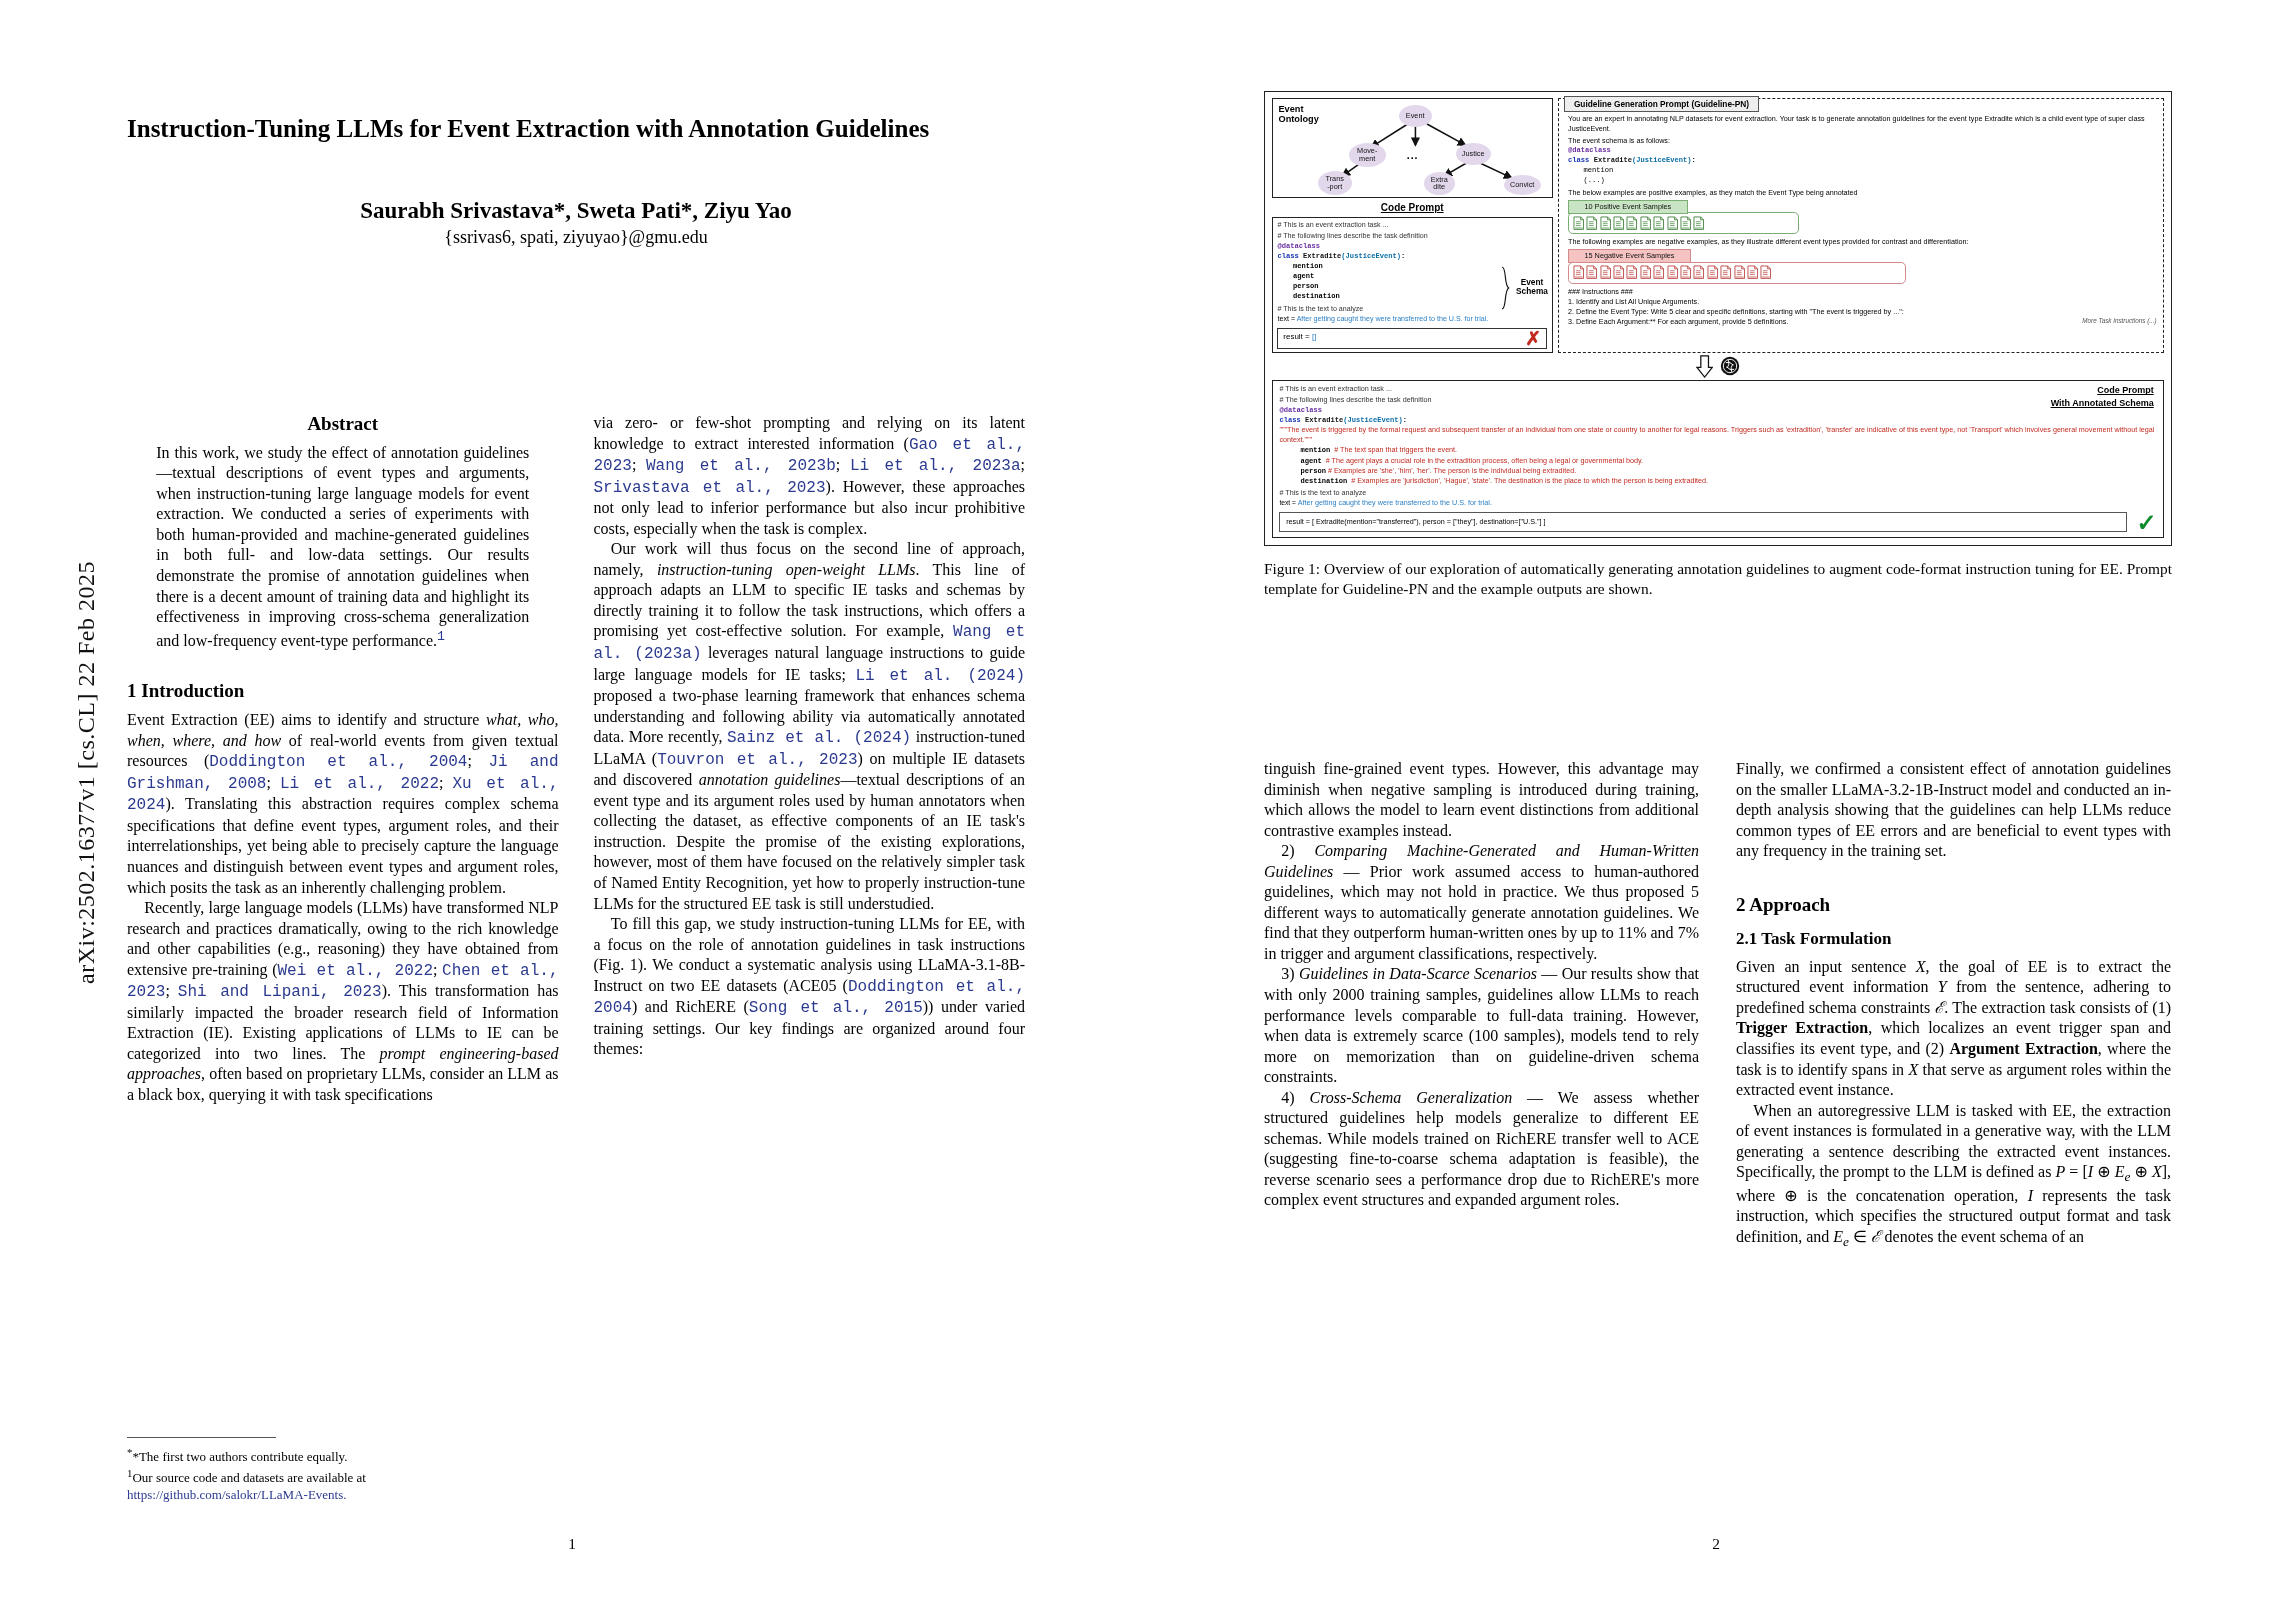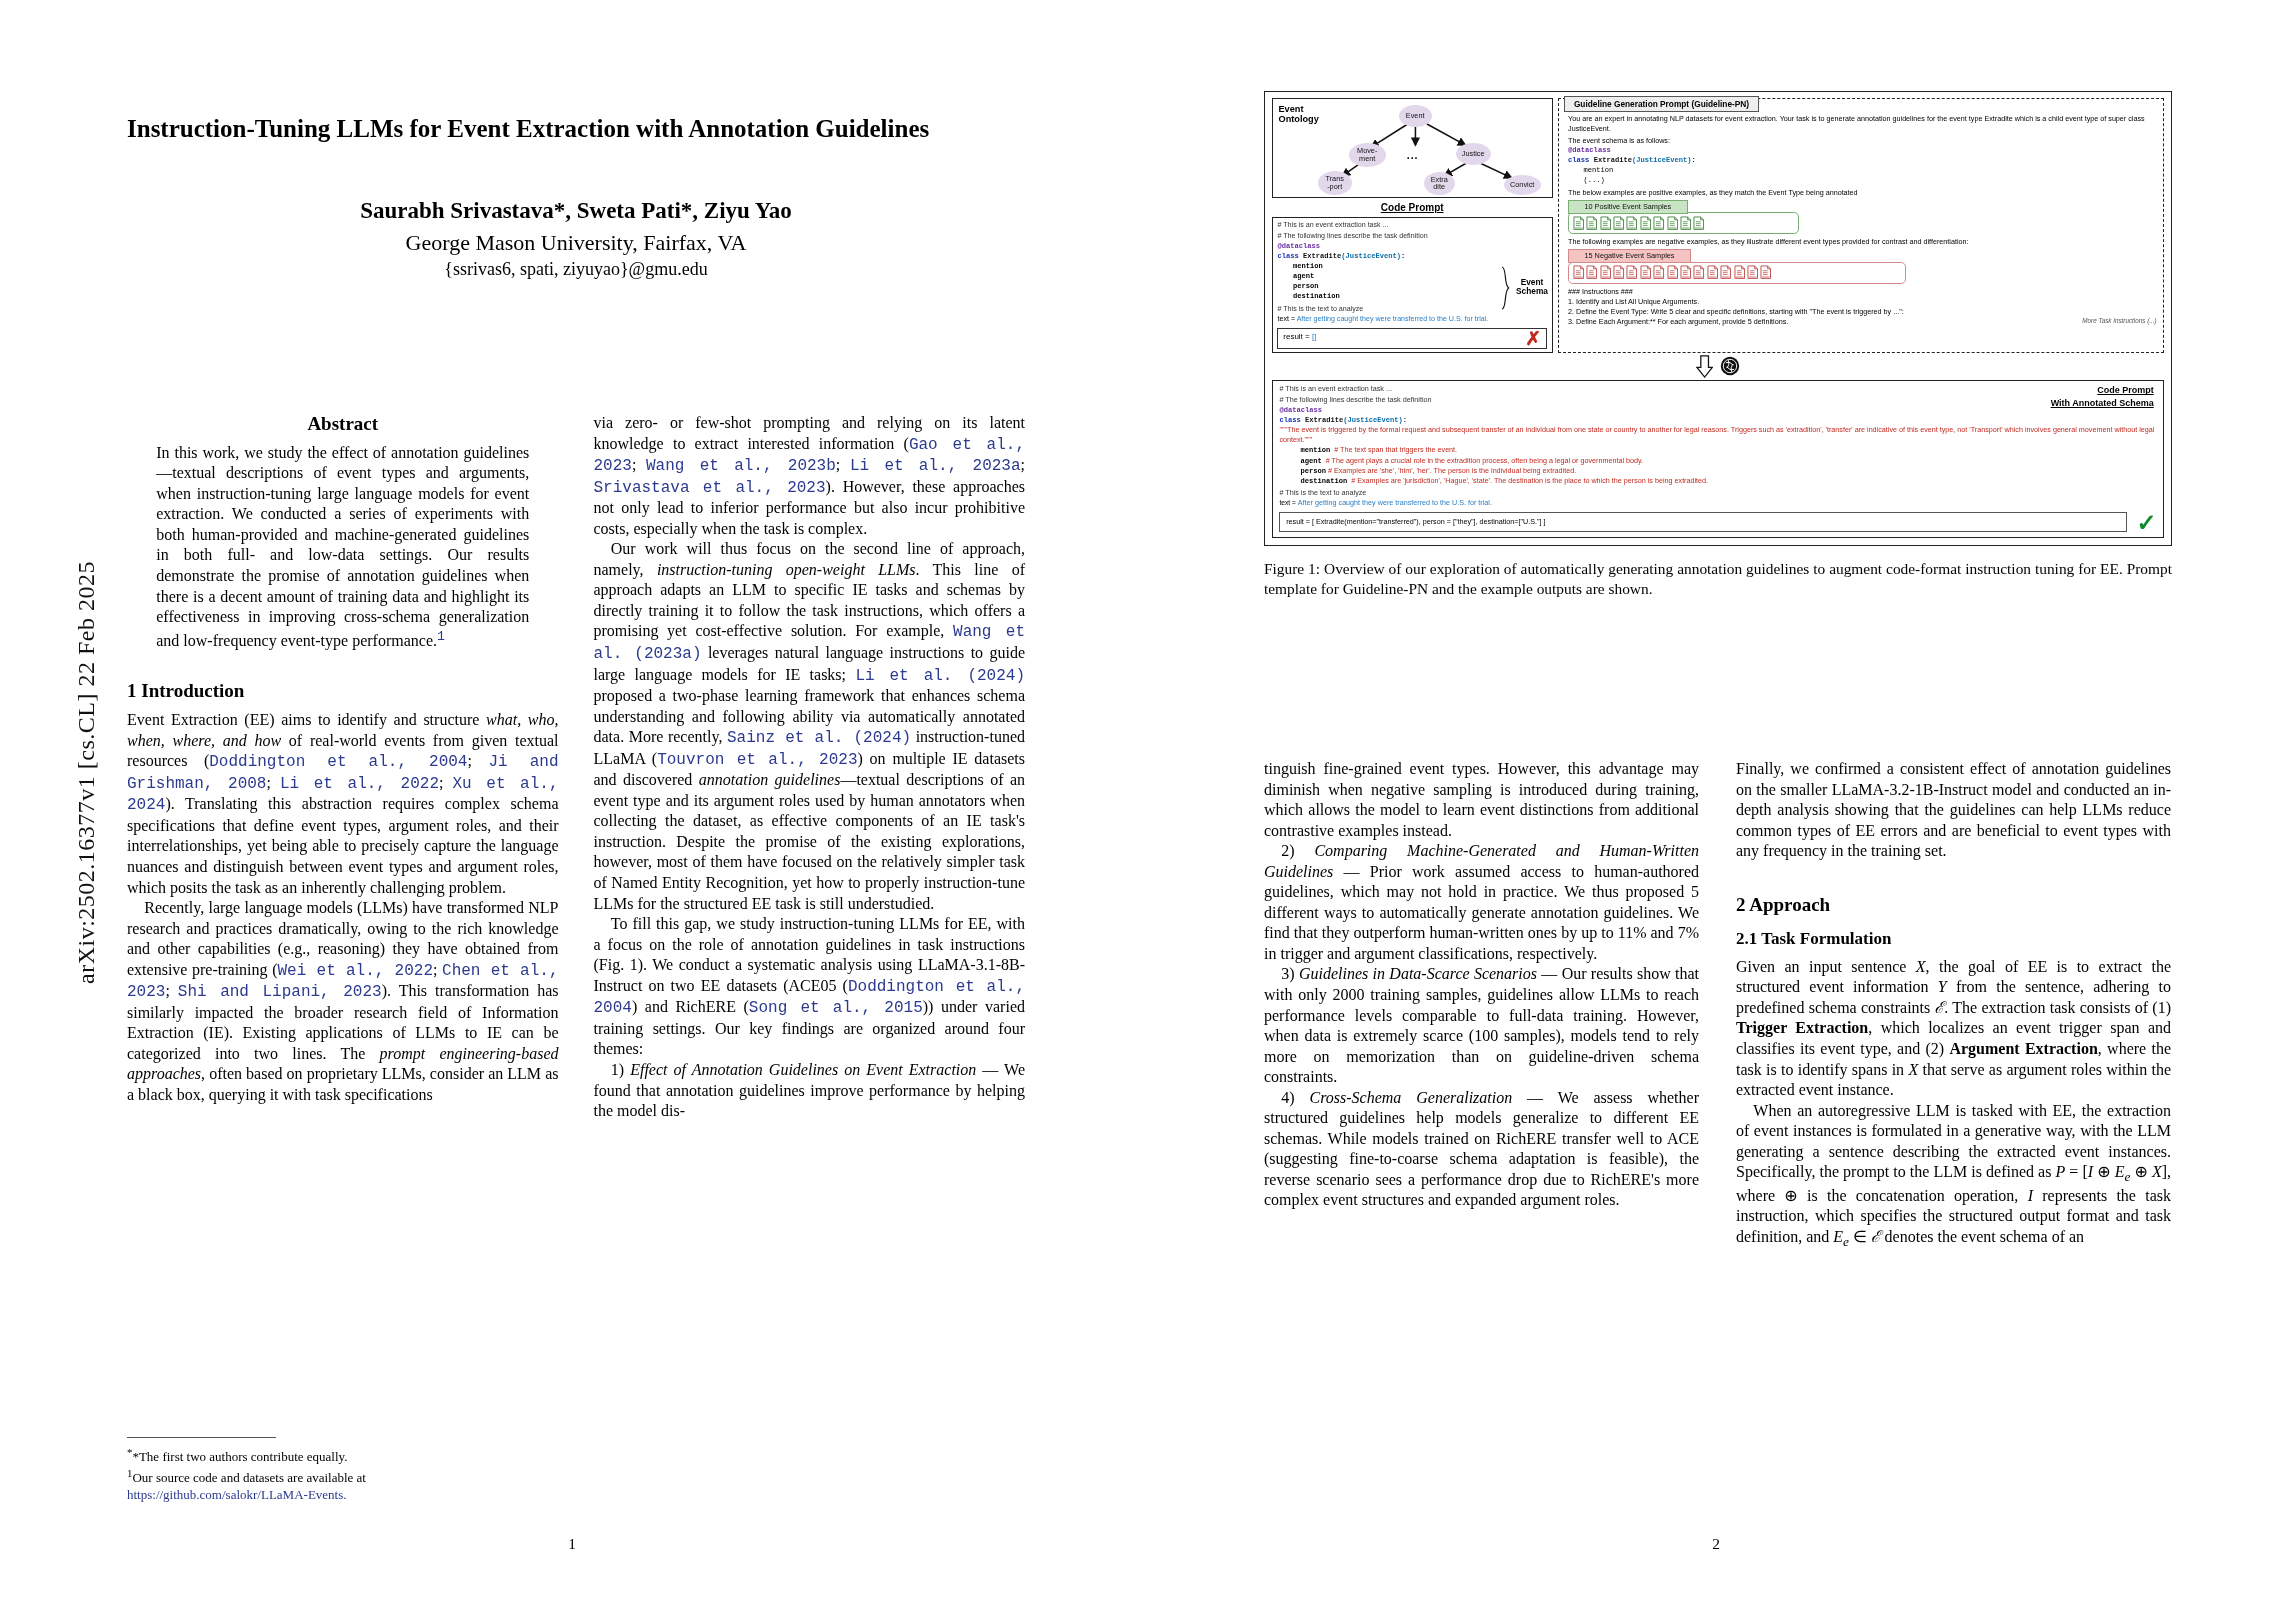--- a/index.html
+++ b/index.html
@@ -168,42 +168,40 @@
 <div class="spread">
 
   <div class="page">
 
     <div class="arxiv-stamp">arXiv:2502.16377v1  [cs.CL]  22 Feb 2025</div>
 
     <div class="p1-frame">
       <div class="title">Instruction-Tuning LLMs for Event Extraction with Annotation Guidelines</div>
       <div class="authors-block">
         <div class="authors">Saurabh Srivastava*, Sweta Pati*, Ziyu Yao</div>
-        <div class="affil">George Mason University, Fairfax, VA</div>
         <div class="email">{ssrivas6, spati, ziyuyao}@gmu.edu</div>
       </div>
     </div>
 
     <div class="cols">
 
       <div class="col">
         <div class="sec-h center">Abstract</div>
         <div class="abs-body">
           <p class="body"><span>In this work, we study the effect of annotation guidelines—textual descriptions of event types and arguments, when instruction-tuning large language models for event extraction. We conducted a series of experiments with both human-provided and machine-generated guidelines in both full- and low-data settings. Our results demonstrate the promise of annotation guidelines when there is a decent amount of training data and highlight its effectiveness in improving cross-schema generalization and low-frequency event-type performance.</span><sup class="ref">1</sup></p>
         </div>
         <div class="sec-h" style="margin-top:29px;">1   Introduction</div>
         <p class="body">Event Extraction (EE) aims to identify and structure <span class="it">what, who, when, where, and how</span> of real-world events from given textual resources (<span class="ref">Doddington et al., 2004</span>; <span class="ref">Ji and Grishman, 2008</span>; <span class="ref">Li et al., 2022</span>; <span class="ref">Xu et al., 2024</span>). Translating this abstraction requires complex schema specifications that define event types, argument roles, and their interrelationships, yet being able to precisely capture the language nuances and distinguish between event types and argument roles, which posits the task as an inherently challenging problem.</p>
         <p class="body">Recently, large language models (LLMs) have transformed NLP research and practices dramatically, owing to the rich knowledge and other capabilities (e.g., reasoning) they have obtained from extensive pre-training (<span class="ref">Wei et al., 2022</span>; <span class="ref">Chen et al., 2023</span>; <span class="ref">Shi and Lipani, 2023</span>). This transformation has similarly impacted the broader research field of Information Extraction (IE). Existing applications of LLMs to IE can be categorized into two lines. The <span class="it">prompt engineering-based approaches</span>, often based on proprietary LLMs, consider an LLM as a black box, querying it with task specifications</p>
       </div>
 
       <div class="col">
         <p class="body">via zero- or few-shot prompting and relying on its latent knowledge to extract interested information (<span class="ref">Gao et al., 2023</span>; <span class="ref">Wang et al., 2023b</span>; <span class="ref">Li et al., 2023a</span>; <span class="ref">Srivastava et al., 2023</span>). However, these approaches not only lead to inferior performance but also incur prohibitive costs, especially when the task is complex.</p>
         <p class="body">Our work will thus focus on the second line of approach, namely, <span class="it">instruction-tuning open-weight LLMs</span>. This line of approach adapts an LLM to specific IE tasks and schemas by directly training it to follow the task instructions, which offers a promising yet cost-effective solution. For example, <span class="ref">Wang et al. (2023a)</span> leverages natural language instructions to guide large language models for IE tasks; <span class="ref">Li et al. (2024)</span> proposed a two-phase learning framework that enhances schema understanding and following ability via automatically annotated data. More recently, <span class="ref">Sainz et al. (2024)</span> instruction-tuned LLaMA (<span class="ref">Touvron et al., 2023</span>) on multiple IE datasets and discovered <span class="it">annotation guidelines</span>—textual descriptions of an event type and its argument roles used by human annotators when collecting the dataset, as effective components of an IE task's instruction. Despite the promise of the existing explorations, however, most of them have focused on the relatively simpler task of Named Entity Recognition, yet how to properly instruction-tune LLMs for the structured EE task is still understudied.</p>
         <p class="body">To fill this gap, we study instruction-tuning LLMs for EE, with a focus on the role of annotation guidelines in task instructions (Fig. 1). We conduct a systematic analysis using LLaMA-3.1-8B-Instruct on two EE datasets (ACE05 (<span class="ref">Doddington et al., 2004</span>) and RichERE (<span class="ref">Song et al., 2015</span>)) under varied training settings. Our key findings are organized around four themes:</p>
-        <p class="body">1) <span class="it">Effect of Annotation Guidelines on Event Extraction</span> — We found that annotation guidelines improve performance by helping the model dis-</p>
       </div>
     </div>
 
     <div class="footnotes">
       <div class="fn-rule"></div>
       <p class="fn"><sup>*</sup><span>*The first two authors contribute equally.</span></p>
       <p class="fn"><sup>1</sup>Our source code and datasets are available at<br><span class="lnk">https://github.com/salokr/LLaMA-Events.</span></p>
     </div>
 
     <div class="pageno">1</div>

